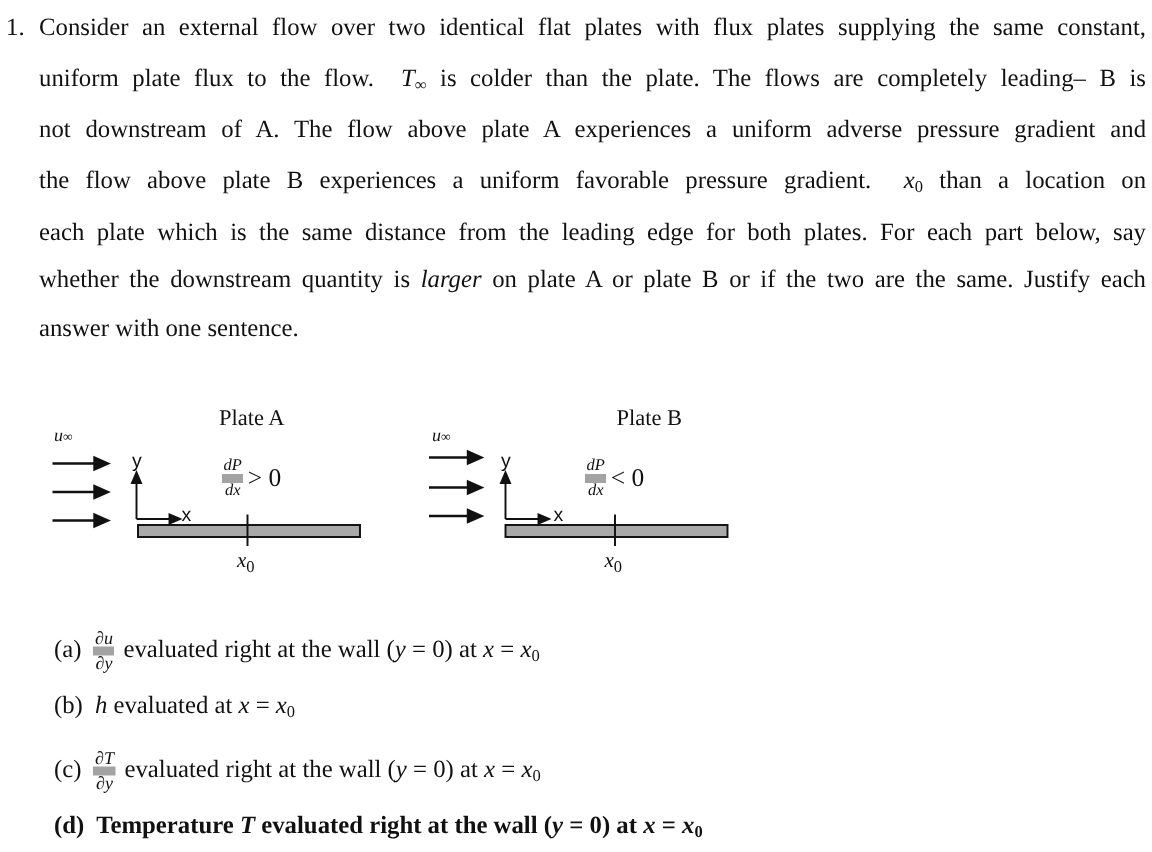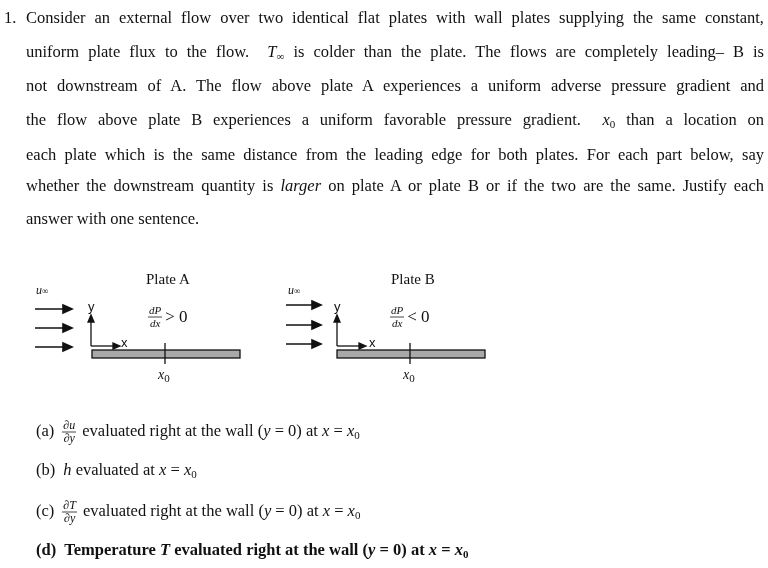--- a/index.html
+++ b/index.html
@@ -61,21 +61,21 @@
     .frac {
       display: inline-block;
       vertical-align: middle;
       text-align: center;
       font-style: italic;
       font-size: 11px;
       line-height: 11px;
     }
     .frac .top {
       display: block;
-      border-bottom: 2px solid #a3a3a3;
+      border-bottom: 6px solid #a3a3a3;
       padding: 0 1px;
     }
     .frac .bot {
       display: block;
       padding: 0 1px;
       text-align: center;
     }
     .cmp {
       font-size: 17px;
       vertical-align: middle;
@@ -91,21 +91,21 @@
     }
     .item .tag { margin-right: 8px; }
     .item .frac { font-size: 12px; line-height: 11px; margin-right: 6px; }
   </style>
 </head>
 <body>
 
 <div class="para">
   <span class="num" style="top:8px;">1.</span>
 
-  <div class="line justify" style="top:8px;">Consider an external flow over two identical flat plates with wall plates supplying the same constant,</div>
+  <div class="line justify" style="top:8px;">Consider an external flow over two identical flat plates with flux plates supplying the same constant,</div>
 
   <div class="line justify" style="top:42px;"><span>uniform plate flux to the flow.</span>&nbsp;&nbsp;<span class="m">T</span><span class="sub">∞</span> <span>is colder than the plate. The flows are completely leading– B is</span></div>
 
   <div class="line justify" style="top:76px;">not downstream of A. The flow above plate A experiences a uniform adverse pressure gradient and</div>
 
   <div class="line justify" style="top:110px;"><span>the flow above plate B experiences a uniform favorable pressure gradient.</span>&nbsp;&nbsp;<span class="m">x</span><span class="sub">0</span> <span>than a location on</span></div>
 
   <div class="line justify" style="top:145px;">each plate which is the same distance from the leading edge for both plates. For each part below, say</div>
 
   <div class="line justify" style="top:176px;"><span>whether the downstream quantity is</span> <span class="m">larger</span> <span>on plate A or plate B or if the two are the same. Justify each</span></div>
@@ -139,21 +139,21 @@
   </svg>
   <div class="lbl" style="left:88px; top:300px; font-family:'Liberation Sans', sans-serif; font-size:13px;">y</div>
   <div class="lbl" style="left:121px; top:336px; font-family:'Liberation Sans', sans-serif; font-size:13px;">x</div>
   <div class="lbl" style="left:148px; top:305px;">
     <span class="frac"><span class="top">dP</span><span class="bot">dx</span></span><span class="cmp">&gt; 0</span>
   </div>
   <div class="lbl" style="left:158px; top:368px;"><span class="m">x</span><span class="sub">0</span></div>
 </div>
 
 <div class="diagram" style="left:0; top:0;">
-  <div class="plate-title" style="left:391px; top:270px;">Plate B</div>
+  <div class="plate-title" style="left:411px; top:270px;">Plate B</div>
   <div class="lbl" style="left:288px; top:283px; font-size:12px;"><span class="m">u</span><span style="font-size:9px;">∞</span></div>
   <svg style="position:absolute; left:0; top:0;" width="500" height="400">
     <g stroke="#111" stroke-width="1.6" fill="#111">
       <line x1="286" y1="305" x2="319" y2="305"></line>
         <polygon points="321,305 312,301 312,309"></polygon>
       <line x1="286" y1="325" x2="319" y2="325"></line>
         <polygon points="321,325 312,321 312,329"></polygon>
       <line x1="286" y1="344" x2="319" y2="344"></line>
         <polygon points="321,344 312,340 312,348"></polygon>
     </g>

